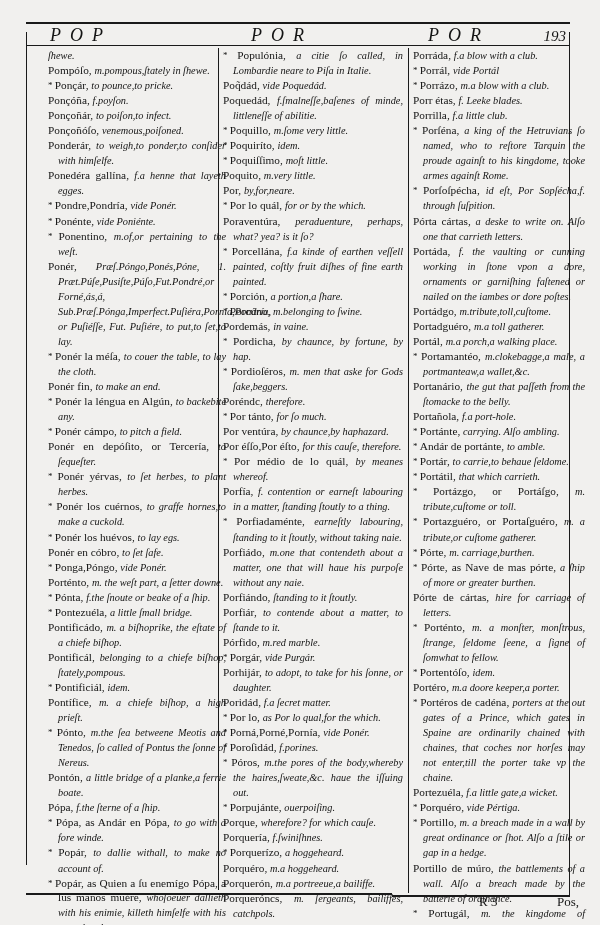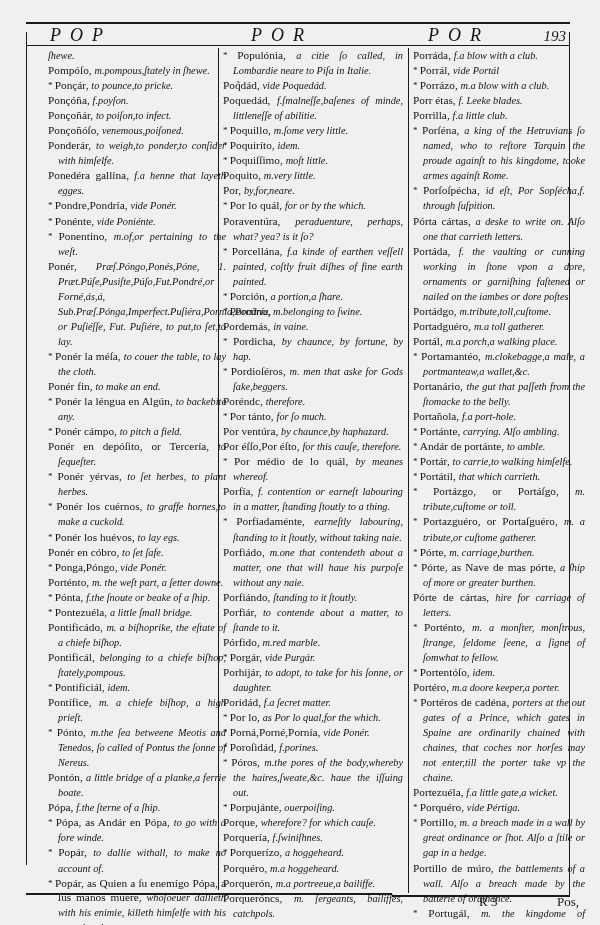--- a/index.html
+++ b/index.html
@@ -150,21 +150,21 @@
       <p class="entry"><span class="hw">Pórta cártas, </span><span class="df">a deske to write on. Alſo one that carrieth letters.</span></p>
       <p class="entry"><span class="hw">Portáda, </span><span class="df">f. the vaulting or cunning working in ſtone vpon a dore, ornaments or garniſhing faſtened or nailed on the iambes or dore poſtes.</span></p>
       <p class="entry"><span class="hw">Portádgo, </span><span class="df">m.tribute,toll,cuſtome.</span></p>
       <p class="entry"><span class="hw">Portadguéro, </span><span class="df">m.a toll gatherer.</span></p>
       <p class="entry"><span class="hw">Portál, </span><span class="df">m.a porch,a walking place.</span></p>
       <p class="entry"><span class="star">* </span><span class="hw">Portamantéo, </span><span class="df">m.clokebagge,a male, a portmanteaw,a wallet,&amp;c.</span></p>
       <p class="entry"><span class="hw">Portanário, </span><span class="df">the gut that paſſeth from the ſtomacke to the belly.</span></p>
       <p class="entry"><span class="hw">Portañola, </span><span class="df">f.a port-hole.</span></p>
       <p class="entry"><span class="star">* </span><span class="hw">Portánte, </span><span class="df">carrying. Alſo ambling.</span></p>
       <p class="entry"><span class="star">* </span><span class="hw">Andár de portánte, </span><span class="df">to amble.</span></p>
-      <p class="entry"><span class="star">* </span><span class="hw">Portár, </span><span class="df">to carrie,to walking himſelfe.</span></p>
+      <p class="entry"><span class="star">* </span><span class="hw">Portár, </span><span class="df">to carrie,to behaue ſeldome.</span></p>
       <p class="entry"><span class="star">* </span><span class="hw">Portátil, </span><span class="df">that which carrieth.</span></p>
       <p class="entry"><span class="star">* </span><span class="hw">Portázgo, or Portáſgo, </span><span class="df">m. tribute,cuſtome or toll.</span></p>
       <p class="entry"><span class="star">* </span><span class="hw">Portazguéro, or Portaſguéro, </span><span class="df">m. a tribute,or cuſtome gatherer.</span></p>
       <p class="entry"><span class="star">* </span><span class="hw">Pórte, </span><span class="df">m. carriage,burthen.</span></p>
       <p class="entry"><span class="star">* </span><span class="hw">Pórte, as Nave de mas pórte, </span><span class="df">a ſhip of more or greater burthen.</span></p>
       <p class="entry"><span class="hw">Pórte de cártas, </span><span class="df">hire for carriage of letters.</span></p>
       <p class="entry"><span class="star">* </span><span class="hw">Porténto, </span><span class="df">m. a monſter, monſtrous, ſtrange, ſeldome ſeene, a ſigne of ſomwhat to fellow.</span></p>
       <p class="entry"><span class="star">* </span><span class="hw">Portentóſo, </span><span class="df">idem.</span></p>
       <p class="entry"><span class="hw">Portéro, </span><span class="df">m.a doore keeper,a porter.</span></p>
       <p class="entry"><span class="star">* </span><span class="hw">Portéros de cadéna, </span><span class="df">porters at the out gates of a Prince, which gates in Spaine are ordinarily chained with chaines, that coches nor horſes may not enter,till the porter take vp the chaine.</span></p>

